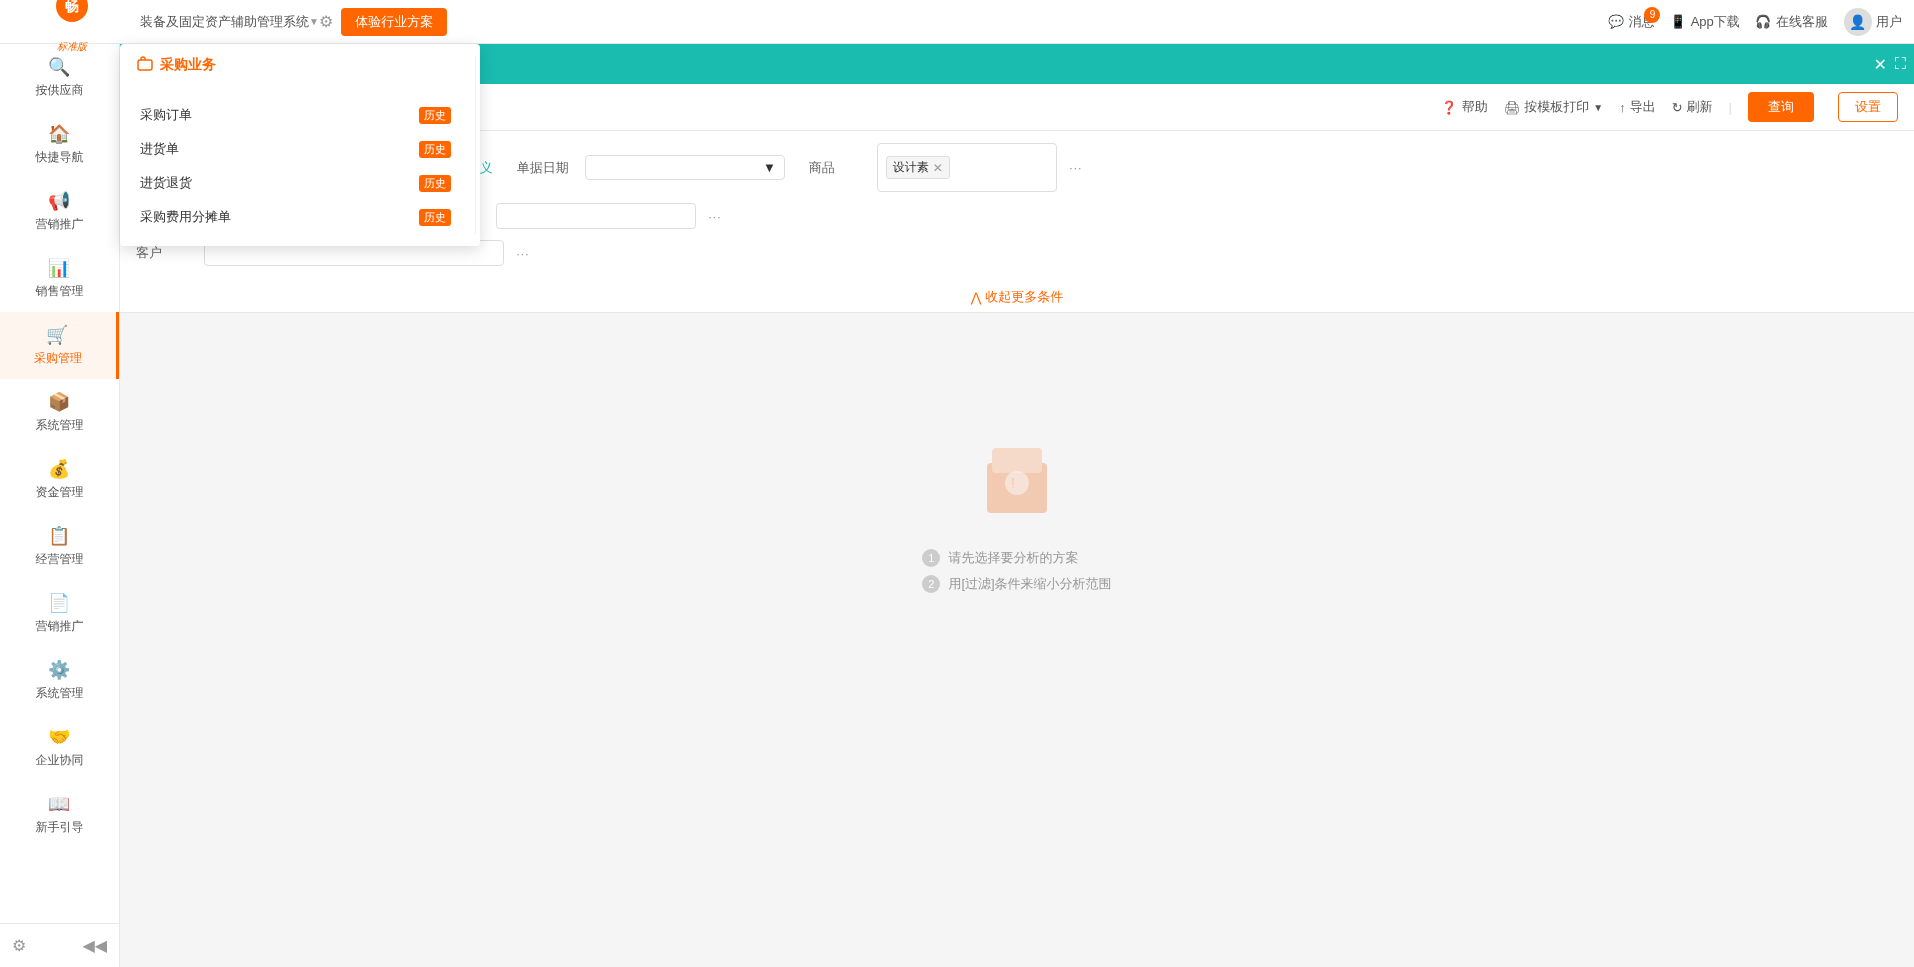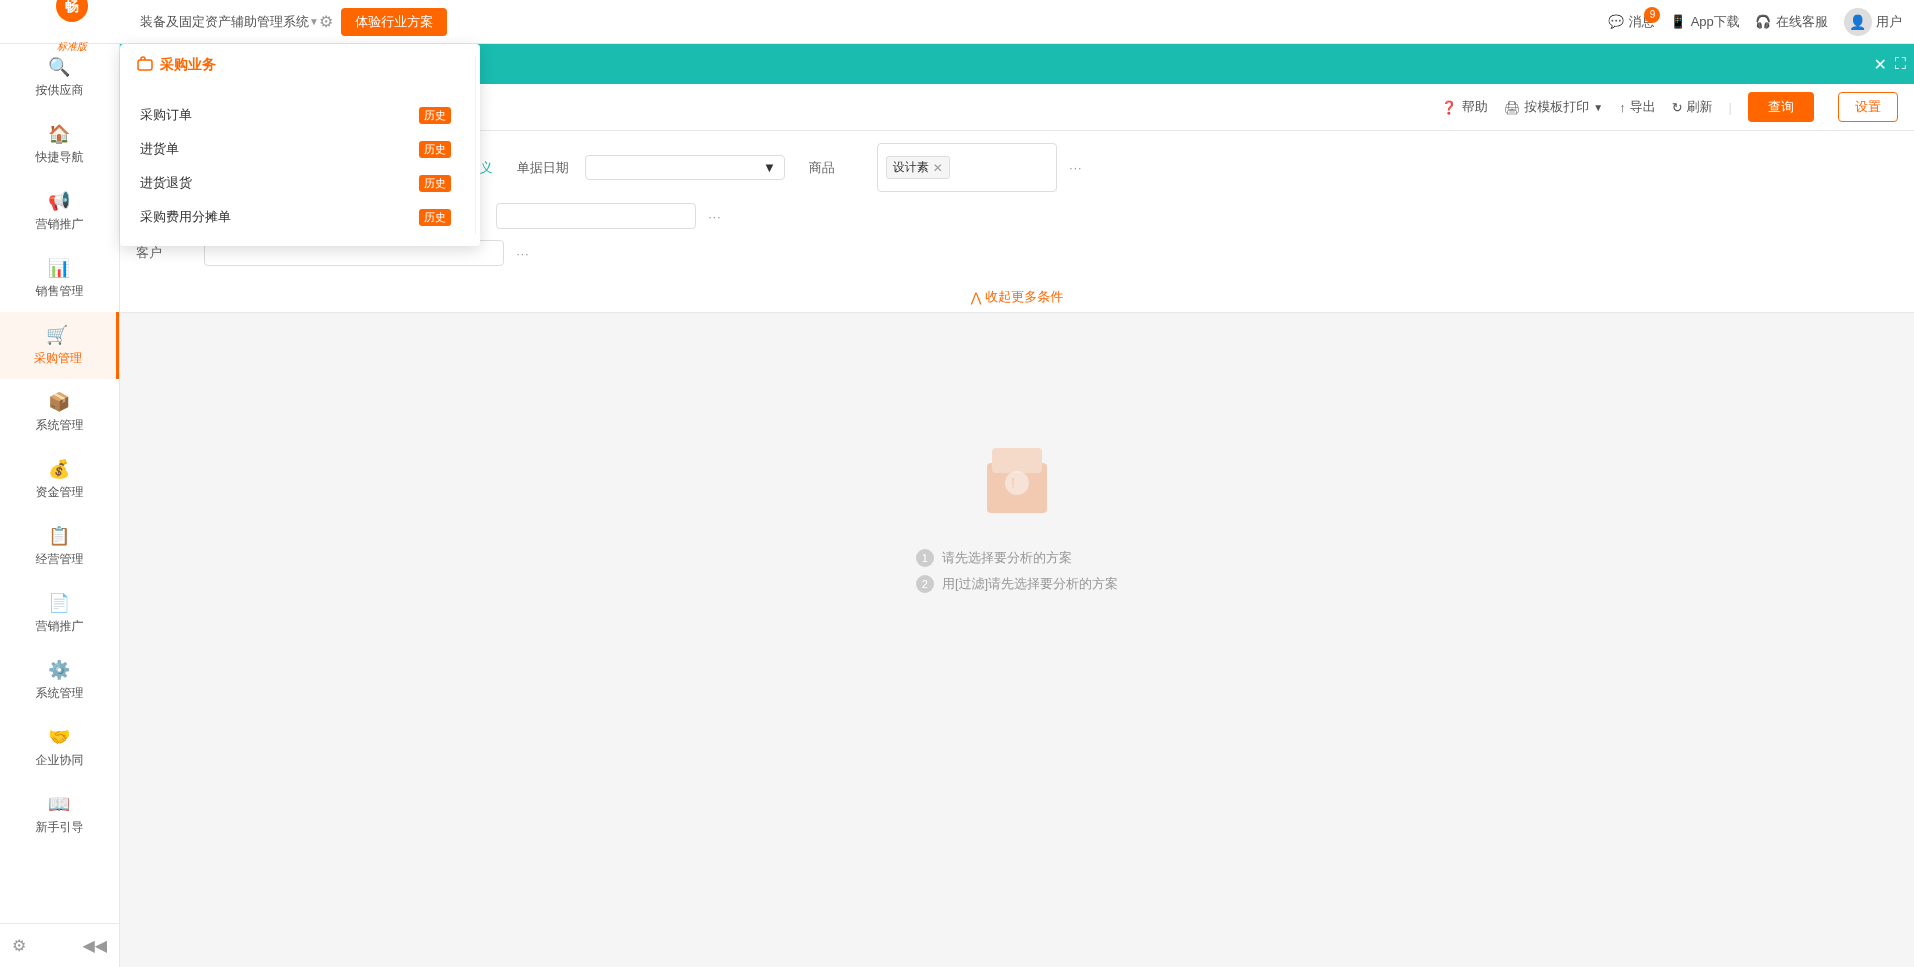--- a/index.html
+++ b/index.html
@@ -308,21 +308,21 @@
             <text x="44" y="55" font-size="14" fill="#f0a070">!</text>
           </svg>
         </div>
         <div class="empty-hints">
           <div class="empty-hint">
             <div class="hint-num">1</div>
             <span>请先选择要分析的方案</span>
           </div>
           <div class="empty-hint">
             <div class="hint-num">2</div>
-            <span>用[过滤]请先选择要分析的方案</span>
+            <span>用[过滤]条件来缩小分析范围</span>
           </div>
         </div>
       </div>
     </div>
   </div>
 </div>
 
 <div class="dropdown-menu">
 
   <div class="menu-section">

